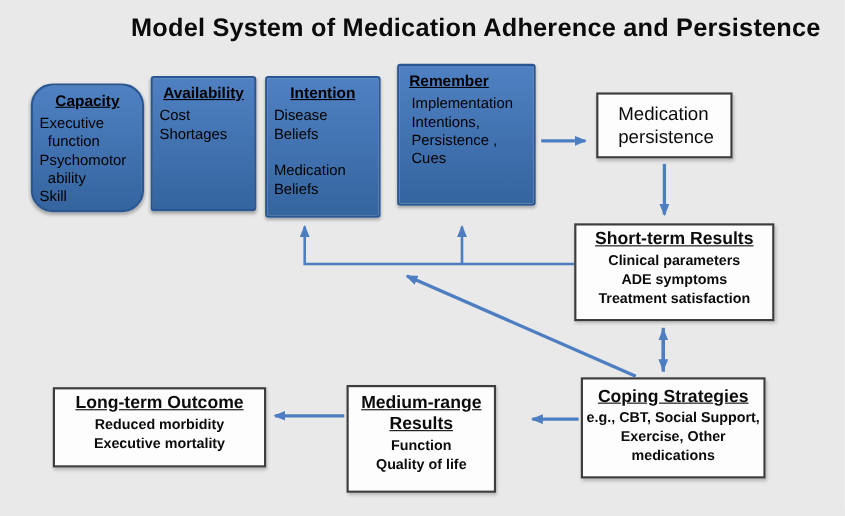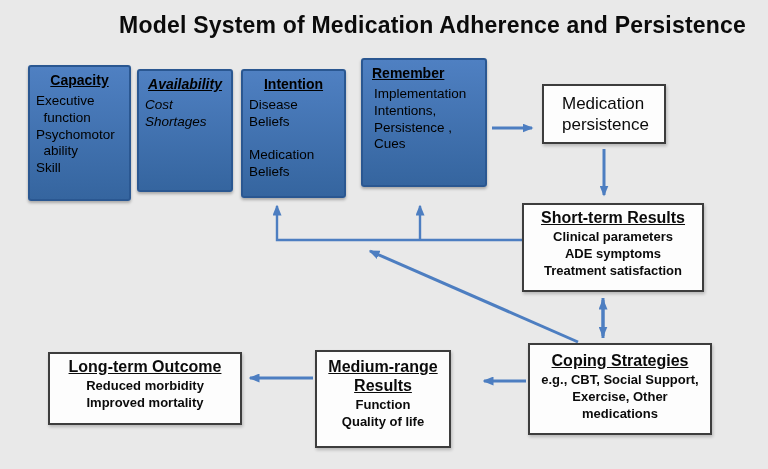--- a/index.html
+++ b/index.html
@@ -101,30 +101,30 @@
 
     <path class="thin" d="M420 240 V206" marker-end="url(#arrowhead)"></path>
 
     <path class="thick" d="M578 342 L370 251" marker-end="url(#arrowhead)"></path>
 
     <path class="thick" d="M526 381 H484" marker-end="url(#arrowhead)"></path>
 
     <path class="thick" d="M313 378 H250" marker-end="url(#arrowhead)"></path>
   </svg>
 
-  <div class="box-blue" style="left:28px;top:65px;width:103px;height:136px;">
+  <div class="box-blue" style="left:28px;top:76px;width:103px;height:117px;border-radius:20px;">
     <div class="hdr">Capacity</div>
     <div class="body">Executive
   function
 Psychomotor
   ability
 Skill</div>
   </div>
 
-  <div class="box-blue" style="left:137px;top:69px;width:96px;height:123px;font-style:italic;">
+  <div class="box-blue" style="left:137px;top:69px;width:96px;height:123px;">
     <div class="hdr">Availability</div>
     <div class="body">Cost
 Shortages</div>
   </div>
 
   <div class="box-blue" style="left:241px;top:69px;width:105px;height:129px;">
     <div class="hdr">Intention</div>
     <div class="body">Disease Beliefs
 
 Medication
@@ -144,31 +144,31 @@
 persistence</div>
   </div>
 
   <div class="box-white" style="left:522px;top:203px;width:182px;height:89px;">
     <div class="hdr">Short-term Results</div>
     <div class="body">Clinical parameters
 ADE symptoms
 Treatment satisfaction</div>
   </div>
 
-  <div class="box-white" style="left:528px;top:343px;width:184px;height:92px;padding-top:7px;">
+  <div class="box-white" style="left:528px;top:343px;width:168px;height:92px;padding-top:7px;">
     <div class="hdr">Coping Strategies</div>
     <div class="body">e.g., CBT, Social Support,
 Exercise, Other
 medications</div>
   </div>
 
   <div class="box-white" style="left:48px;top:352px;width:194px;height:73px;">
     <div class="hdr">Long-term Outcome</div>
     <div class="body">Reduced morbidity
-Improved mortality</div>
+Executive mortality</div>
   </div>
 
   <div class="box-white" style="left:315px;top:350px;width:136px;height:98px;padding-top:6px;">
     <div class="hdr">Medium-range
 Results</div>
     <div class="body">Function
 Quality of life</div>
   </div>
 
 </div>

